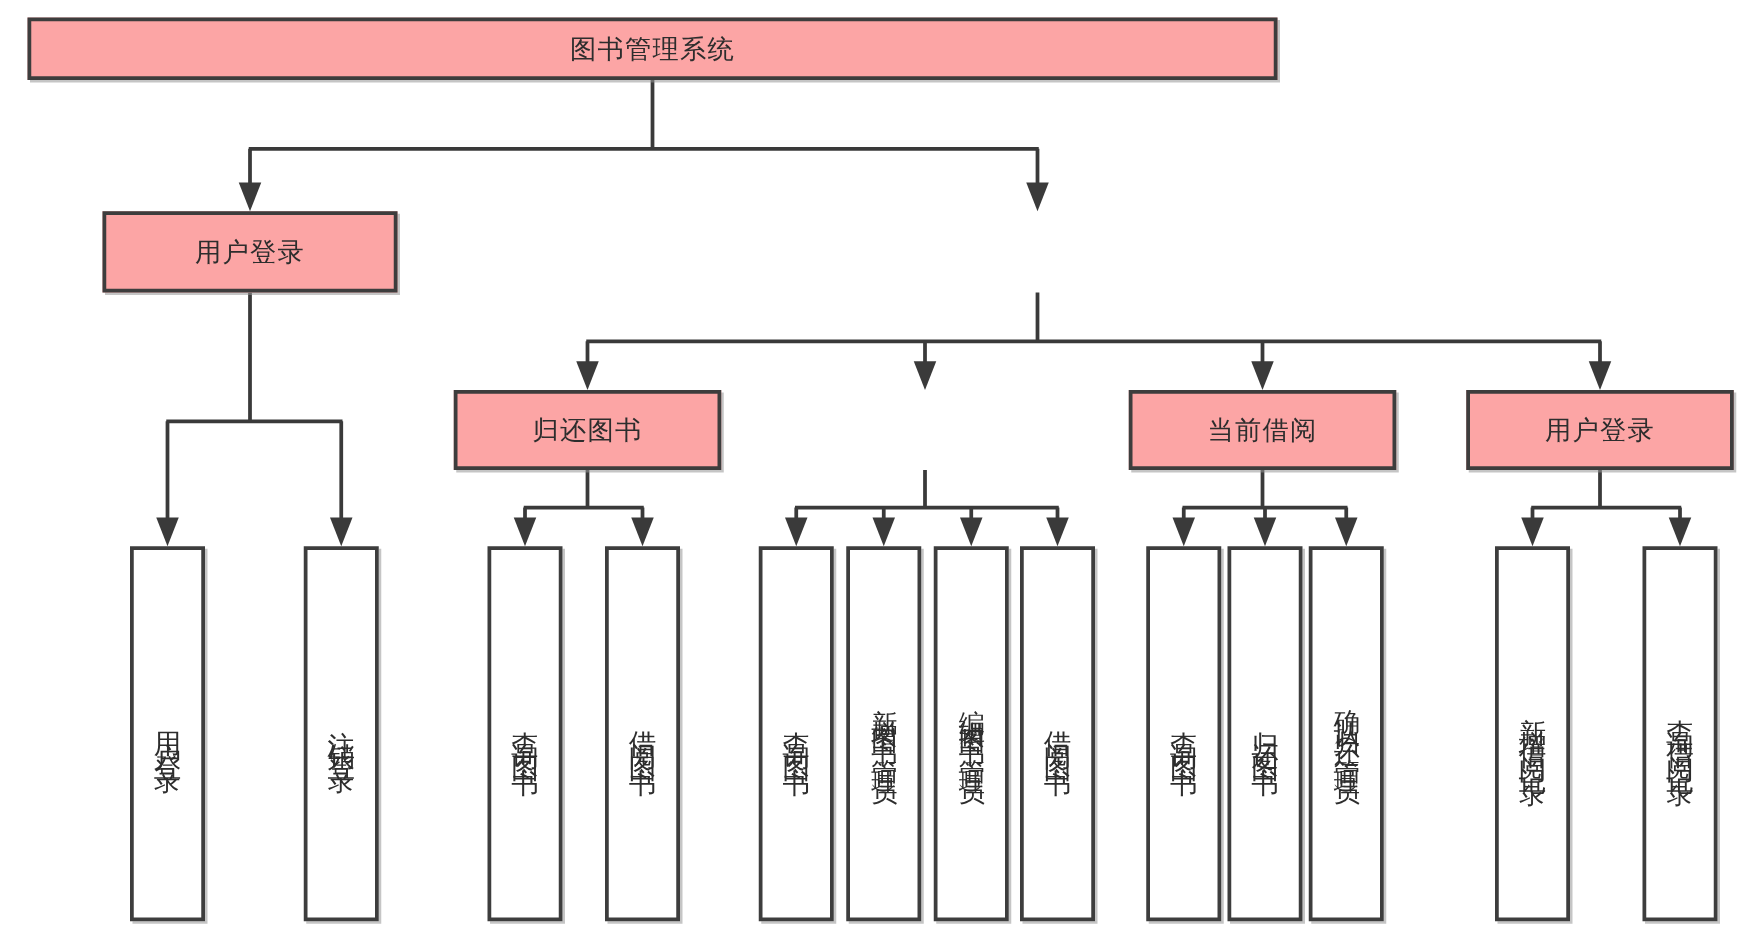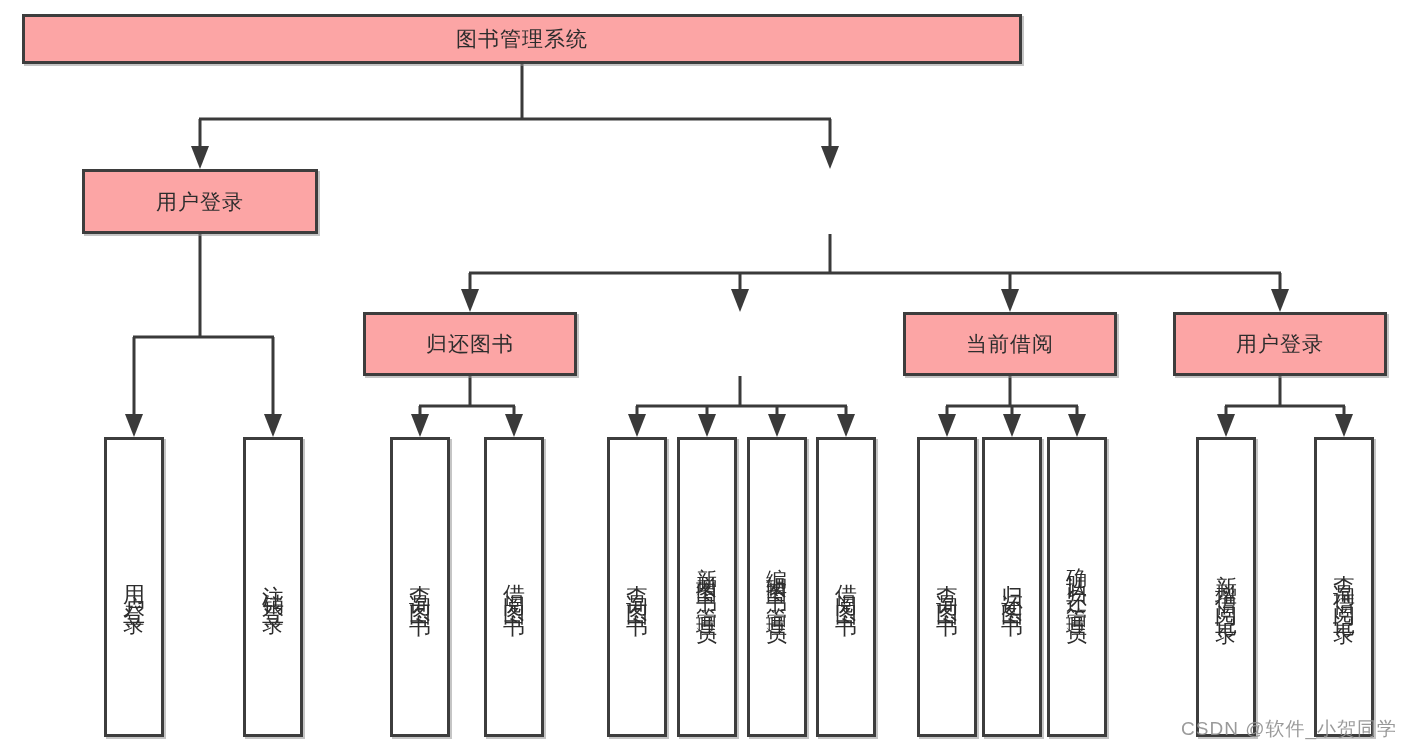--- a/index.html
+++ b/index.html
@@ -170,15 +170,14 @@
     <span class="vtext tight">确认归还（管理员）</span>
   </div>
 
   <div class="leaf" style="left:1196px">
     <span class="vtext">新增借阅记录</span>
   </div>
   <div class="leaf" style="left:1314px">
     <span class="vtext">查询借阅记录</span>
   </div>
 
-  <div class="watermark">CSDN @软件_小贺同学</div>
 
 </div>
 
 </body></html>

